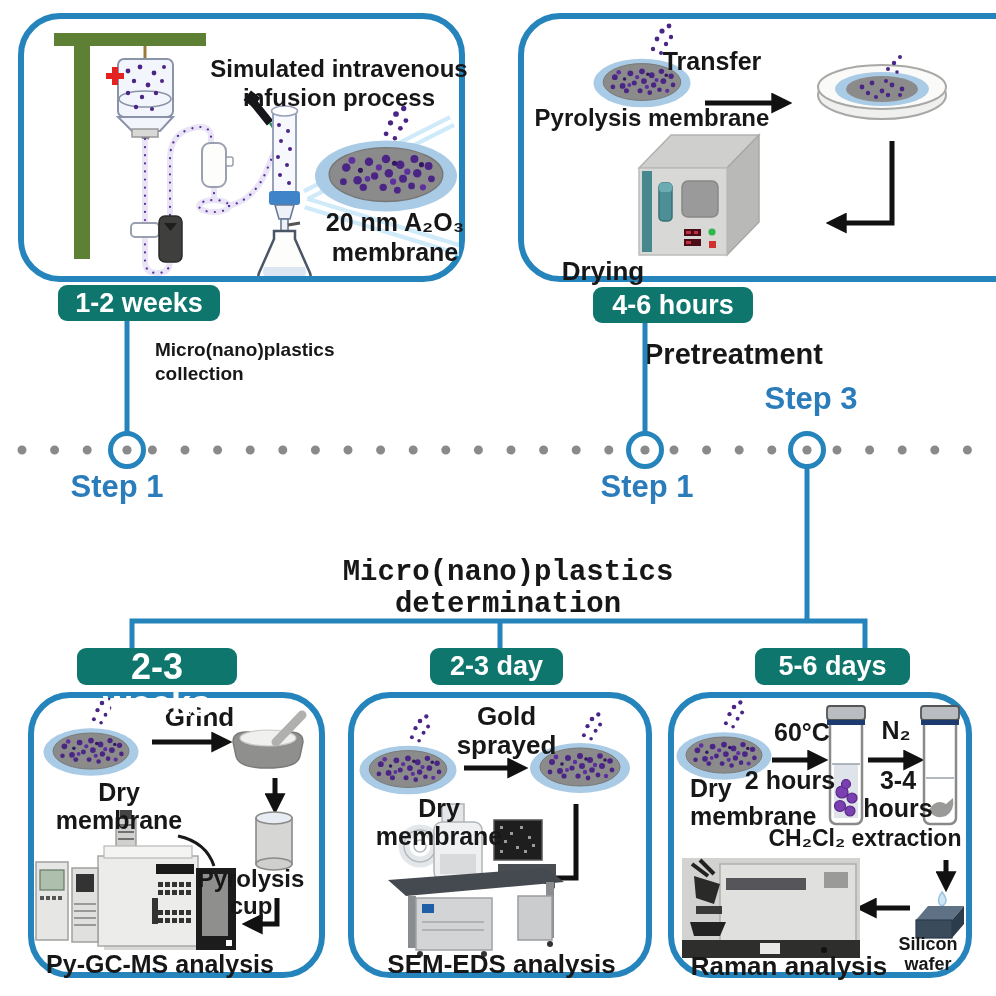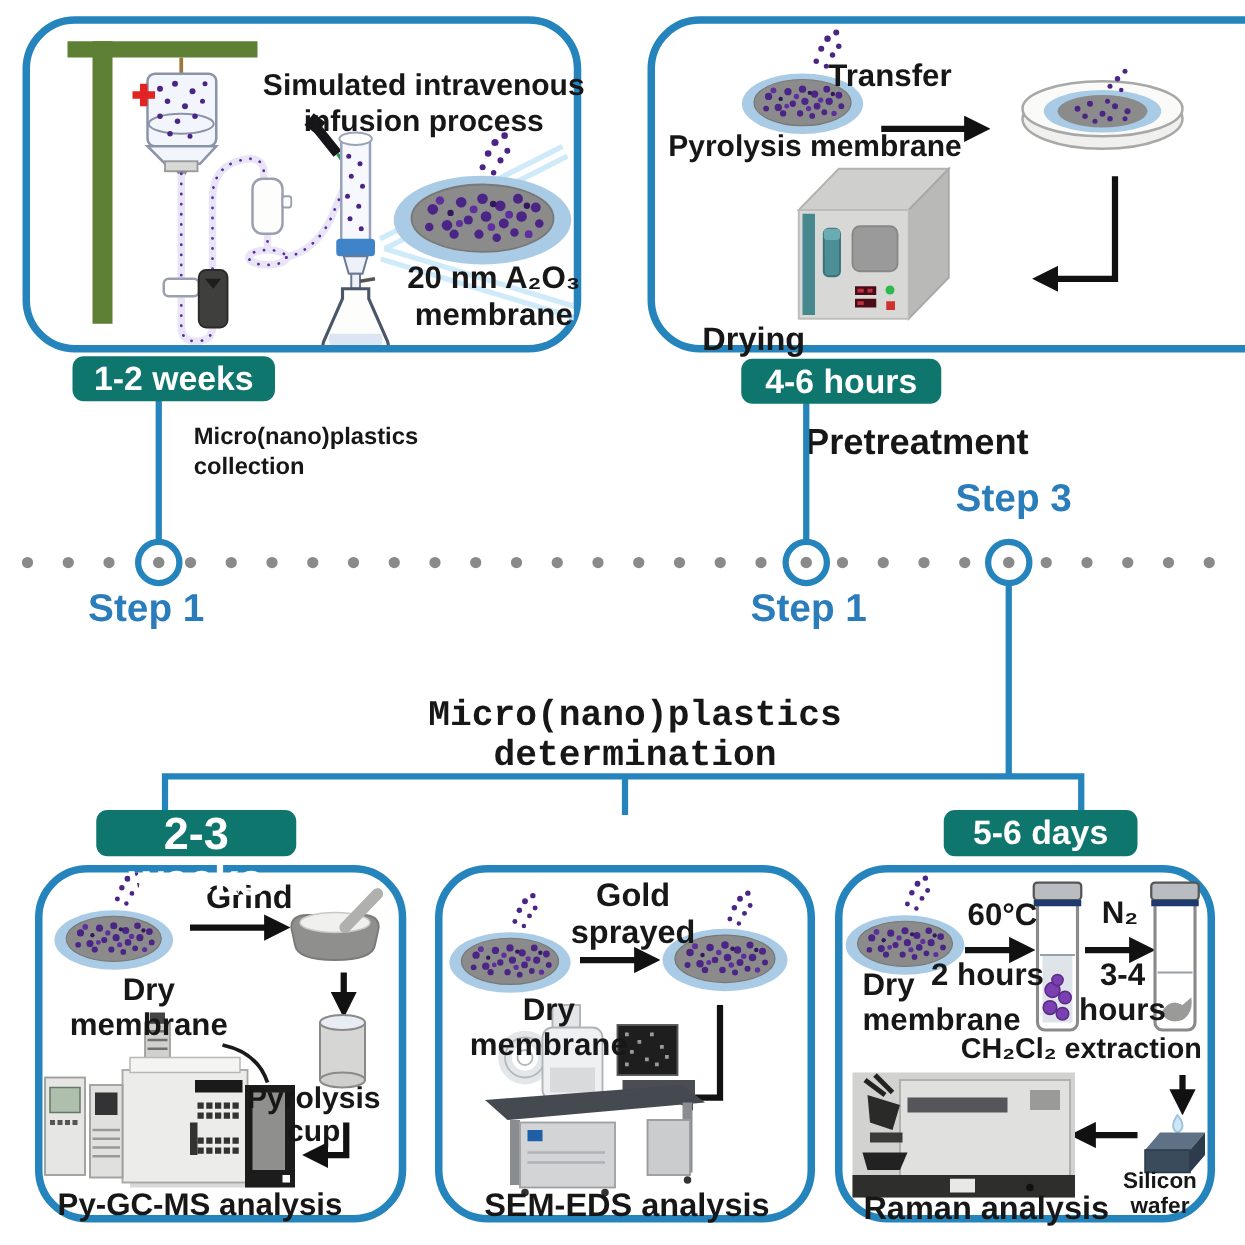--- a/index.html
+++ b/index.html
@@ -97,20 +97,21 @@
   <div class="lbl" style="left:644px;top:338px;font-size:29px">Pretreatment</div>
   <div class="lbl prewrap center" style="left:218px;top:557px;width:580px;font-size:29px">Micro(nano)plastics  determination</div>
 
   <div class="lbl blue center" style="left:59px;top:470px;width:116px;font-size:31px">Step 1</div>
   <div class="lbl blue center" style="left:588px;top:470px;width:118px;font-size:31px">Step 1</div>
   <div class="lbl blue center" style="left:752px;top:382px;width:118px;font-size:31px">Step 3</div>
 
   <div class="badge" style="left:58px;top:285px;width:162px;height:36px;font-size:27px;line-height:36px">1-2 weeks</div>
   <div class="badge" style="left:593px;top:287px;width:160px;height:36px;font-size:27px;line-height:36px">4-6 hours</div>
   <div class="badge" style="left:77px;top:648px;width:160px;height:37px;font-size:36px;line-height:37px">2-3 weeks</div>
+  <div class="badge" style="left:430px;top:648px;width:133px;height:37px;font-size:27px;line-height:37px">2-3 day</div>
   <div class="badge" style="left:755px;top:648px;width:155px;height:37px;font-size:27px;line-height:37px">5-6 days</div>
 
   <div class="panel" style="left:18px;top:13px;width:447px;height:269px;z-index:2">
     <svg class="panelsvg" viewBox="0 0 435 257">
 
       <rect x="30" y="14" width="152" height="13" fill="#5d8034"></rect>
       <rect x="50" y="14" width="16" height="226" fill="#5d8034"></rect>
       <line x1="121" y1="27" x2="121" y2="40" stroke="#9a7a3a" stroke-width="3"></line>
 
       <g>

